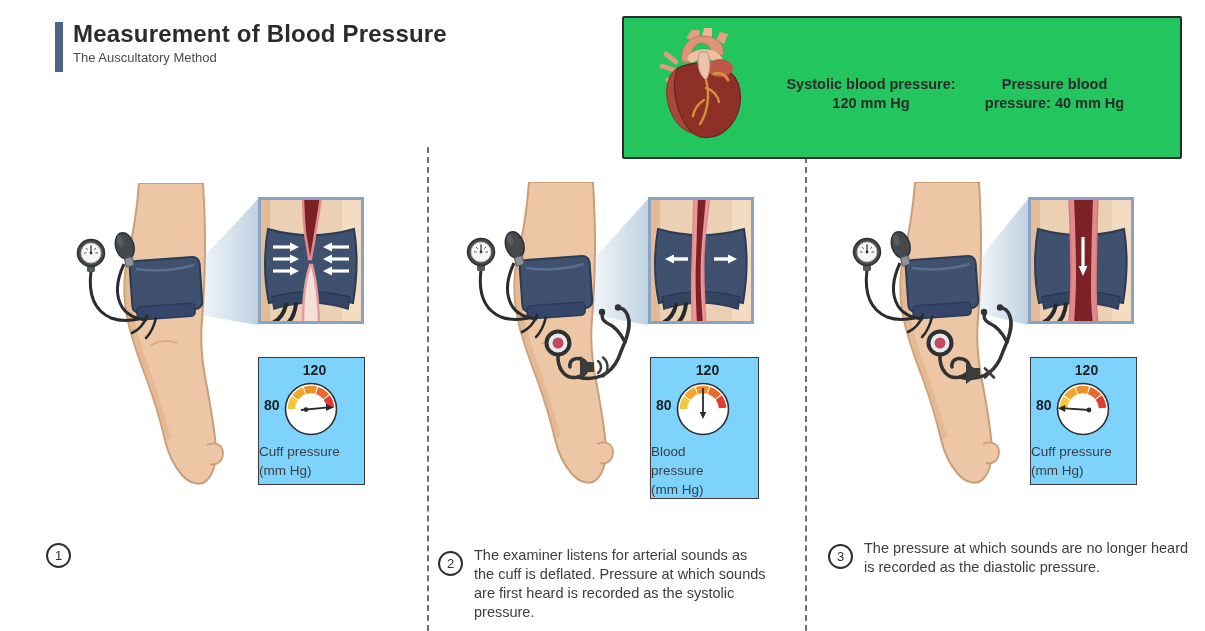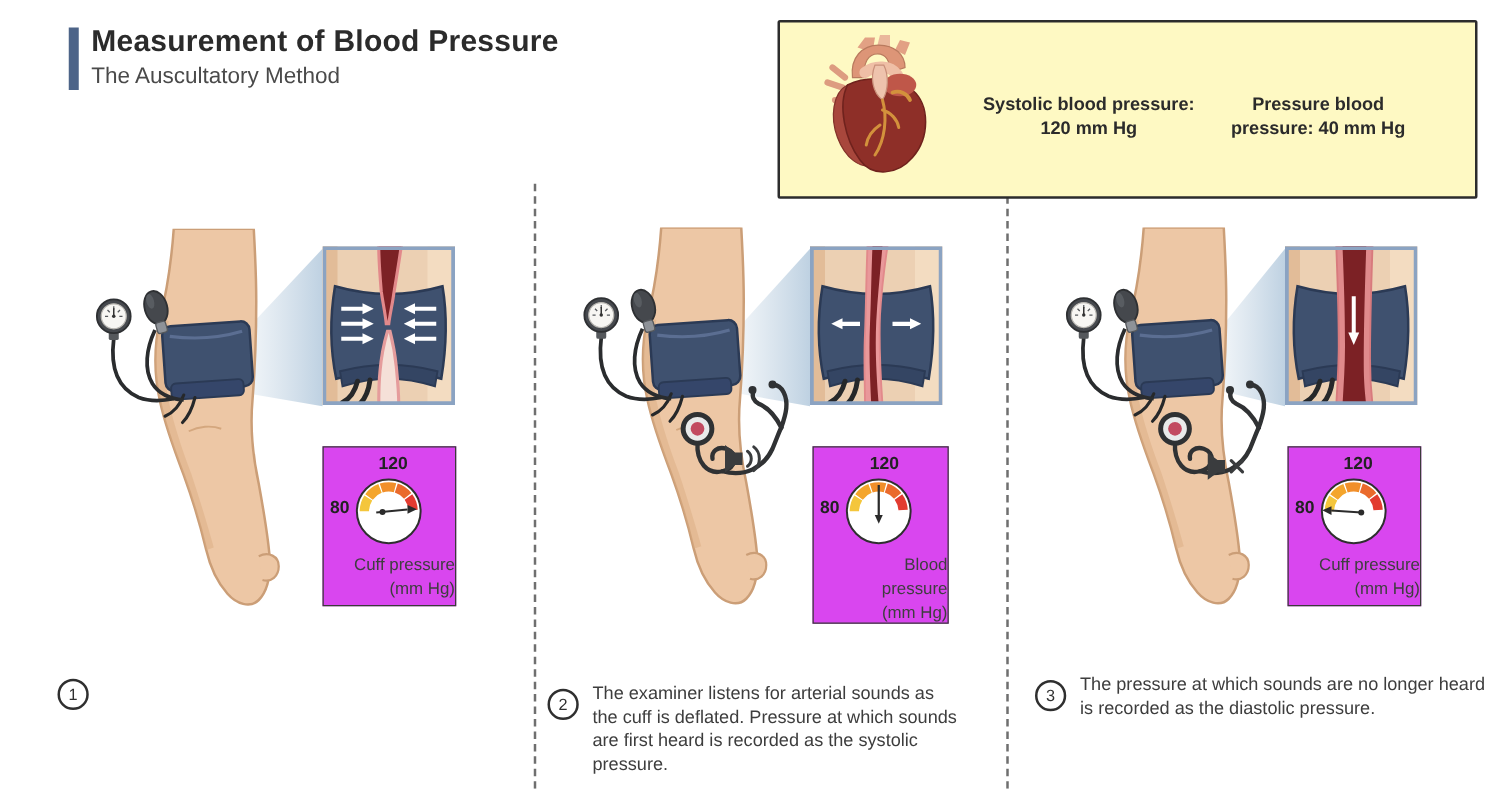--- a/index.html
+++ b/index.html
@@ -2,39 +2,39 @@
 <html><head>
 <meta charset="utf-8">
 <style>
   html,body{margin:0;padding:0;background:#fff;}
   body{width:1205px;height:631px;position:relative;overflow:hidden;
        font-family:"Liberation Sans",sans-serif;color:#2d2d2d;}
   .abs{position:absolute;}
   
   .accent-bar{left:55px;top:22px;width:8px;height:50px;background:#4d6488;}
   .title{left:73px;top:20px;font-size:24px;font-weight:bold;color:#2b2b2b;letter-spacing:.2px;}
-  .subtitle{left:73px;top:50px;font-size:18px;color:#4a4a4a;}
-  
-  .summary-box{left:622px;top:16px;width:556px;height:139px;background:#fef9c3;
+  .subtitle{left:73px;top:50px;font-size:13px;color:#4a4a4a;}
+  
+  .summary-box{left:622px;top:16px;width:556px;height:139px;background:#22c55e;
                border:2px solid #2c2c2c;border-radius:2px;z-index:3;}
   .bp-text{position:absolute;top:57px;text-align:center;font-size:14.5px;font-weight:bold;
            line-height:19px;color:#2b2b2b;}
   .bp-sys{left:133px;width:228px;}
   .bp-dia{left:328px;width:205px;}
   
   .divider{width:0;border-left:2px dashed #6f6f6f;top:147px;height:484px;z-index:1;}
   
   .panel{position:absolute;top:0;height:631px;}
   
-  .gauge-box{position:absolute;width:105px;background:#d946ef;border:1.5px solid #3a3a3a;}
+  .gauge-box{position:absolute;width:105px;background:#7dd3fc;border:1.5px solid #3a3a3a;}
   .gauge-box svg{position:absolute;left:0;top:0;}
   .g-top{position:absolute;left:0;top:4px;width:100%;text-align:center;padding-left:6px;
          box-sizing:border-box;font-size:14px;font-weight:bold;color:#222;}
   .g-left{position:absolute;left:5px;top:39px;font-size:14px;font-weight:bold;color:#222;}
-  .g-cap{position:absolute;left:0;right:0;top:84px;text-align:right;font-size:13.5px;
+  .g-cap{position:absolute;left:0;right:0;top:84px;text-align:left;font-size:13.5px;
          line-height:19px;color:#3e3e3e;}
   
   .step{position:absolute;display:flex;gap:11px;}
   .step-num{width:21px;height:21px;border:2px solid #2f2f2f;border-radius:50%;flex:none;
             display:flex;align-items:center;justify-content:center;font-size:13px;
             color:#2f2f2f;margin-top:5px;background:#fff;}
   .step-text{font-size:14.5px;line-height:19px;color:#3d3d3d;}
 </style>
 </head>
 <body>

